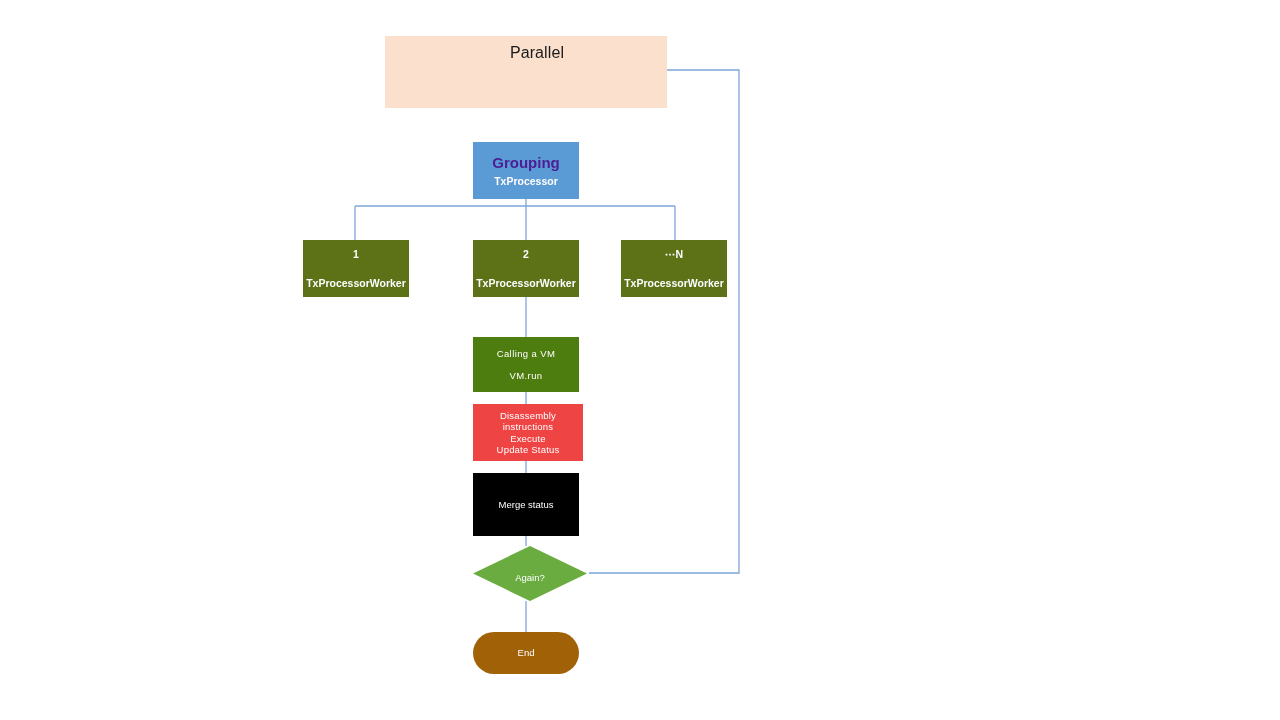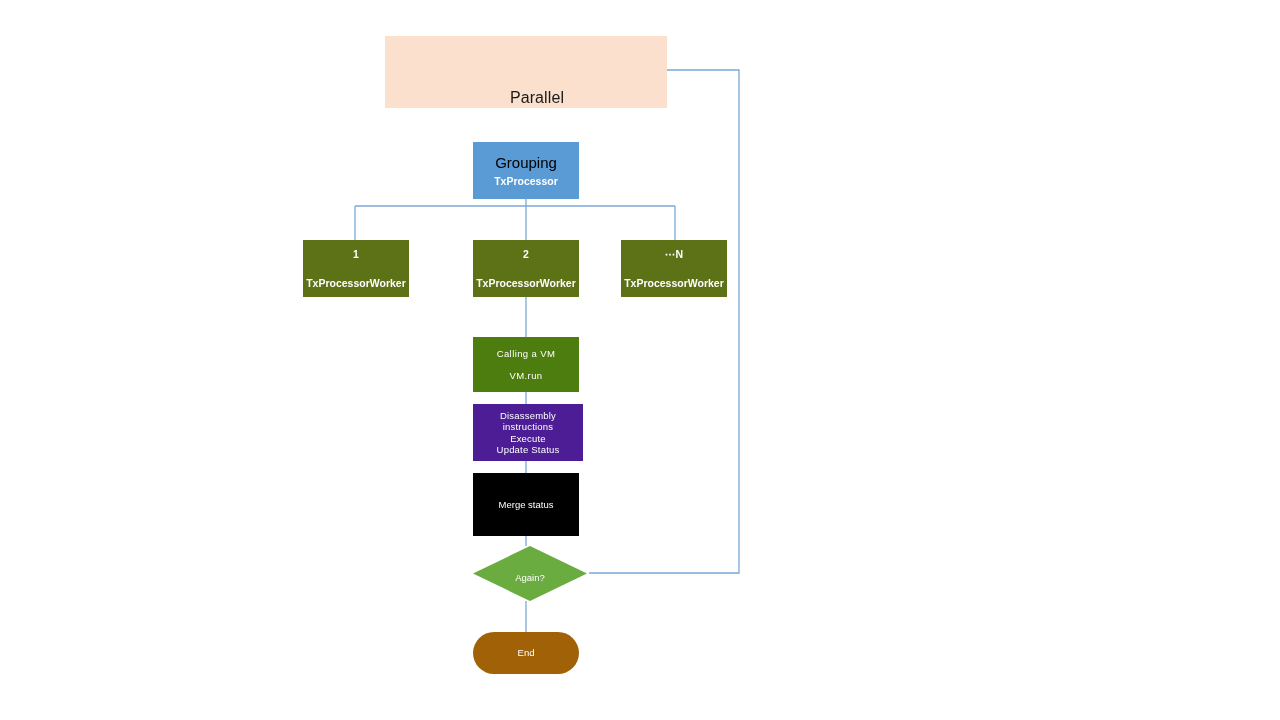--- a/index.html
+++ b/index.html
@@ -31,21 +31,21 @@
     text-align: center;
     line-height: 1.18;
   }
 
   
   #parallel-node {
     left: 385px; top: 36px;
     width: 282px; height: 72px;
     background: #fbe0cd;
     color: #1a1a1a;
-    justify-content: flex-end;
+    justify-content: space-between;
     padding-top: 8px;
     padding-left: 22px;
   }
   #parallel-node .title {
     font-size: 16px;
     letter-spacing: 0.1px;
   }
   #parallel-node .mono {
     font-family: "DejaVu Sans Mono", "Liberation Mono", monospace;
     font-size: 15.5px;
@@ -54,22 +54,22 @@
   }
 
   
   #grouping-node {
     left: 473px; top: 142px;
     width: 106px; height: 57px;
     background: #5b9bd5;
   }
   #grouping-node .title {
     font-size: 15px;
-    color: #000000;
-    font-weight: 400;
+    color: #4c1d95;
+    font-weight: 700;
   }
   #grouping-node .sub {
     font-size: 10.5px;
     font-weight: bold;
     margin-top: 3px;
     color: #ffffff;
   }
 
   
   .worker {
@@ -100,21 +100,21 @@
   }
   #vm-node .l1, #vm-node .l2 {
     font-size: 9.5px;
     letter-spacing: 0.4px;
   }
 
   
   #exec-node {
     left: 473px; top: 404px;
     width: 110px; height: 57px;
-    background: #4c1d95;
+    background: #ef4444;
   }
   #exec-node .line {
     font-size: 9.5px;
     letter-spacing: 0.2px;
   }
 
   
   #merge-node {
     left: 473px; top: 473px;
     width: 106px; height: 63px;

